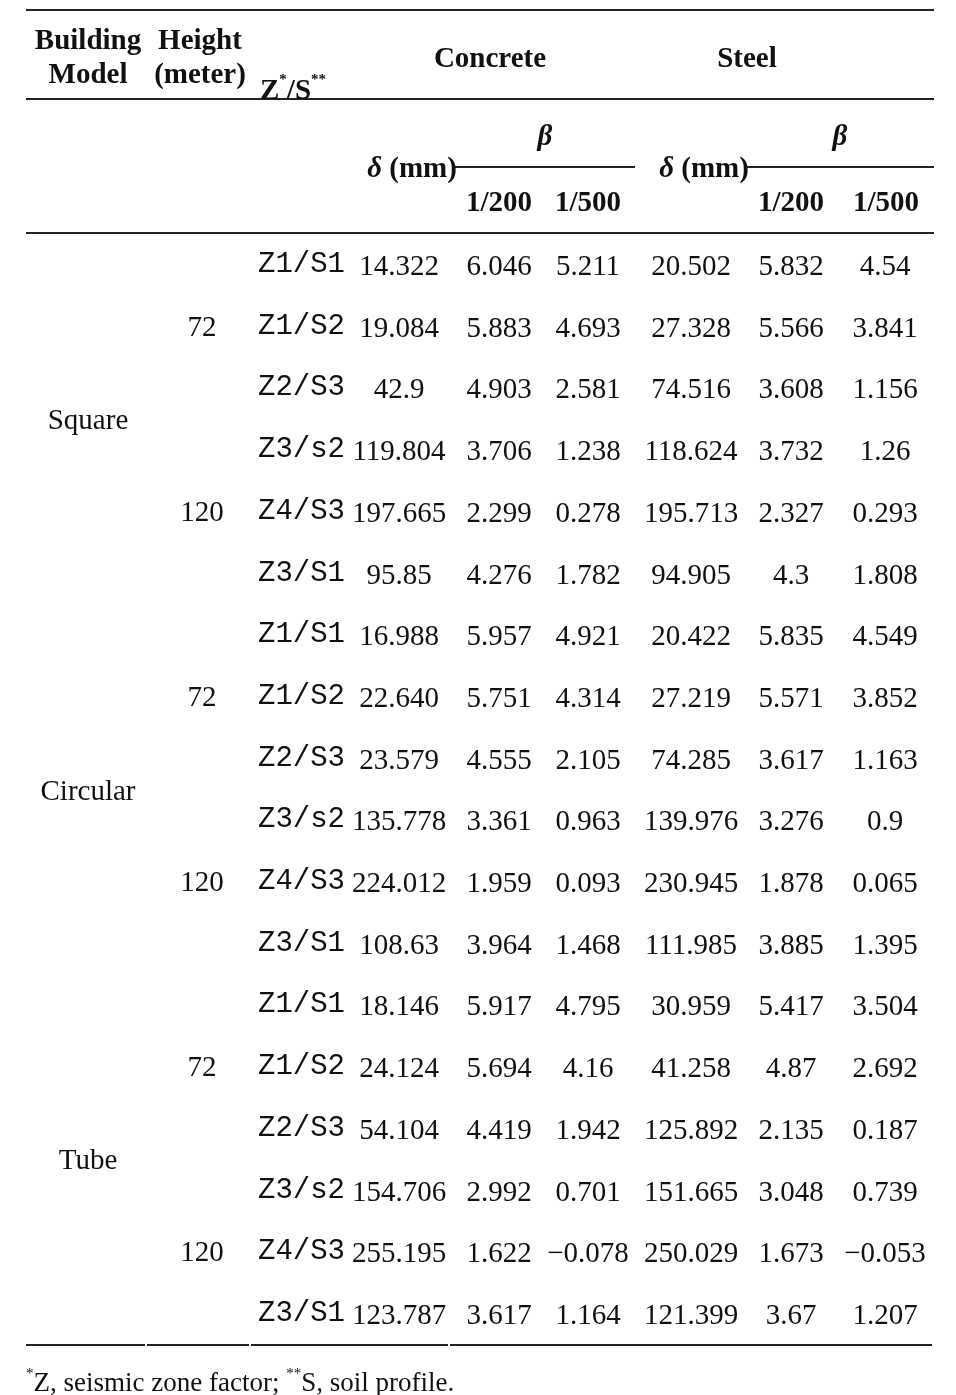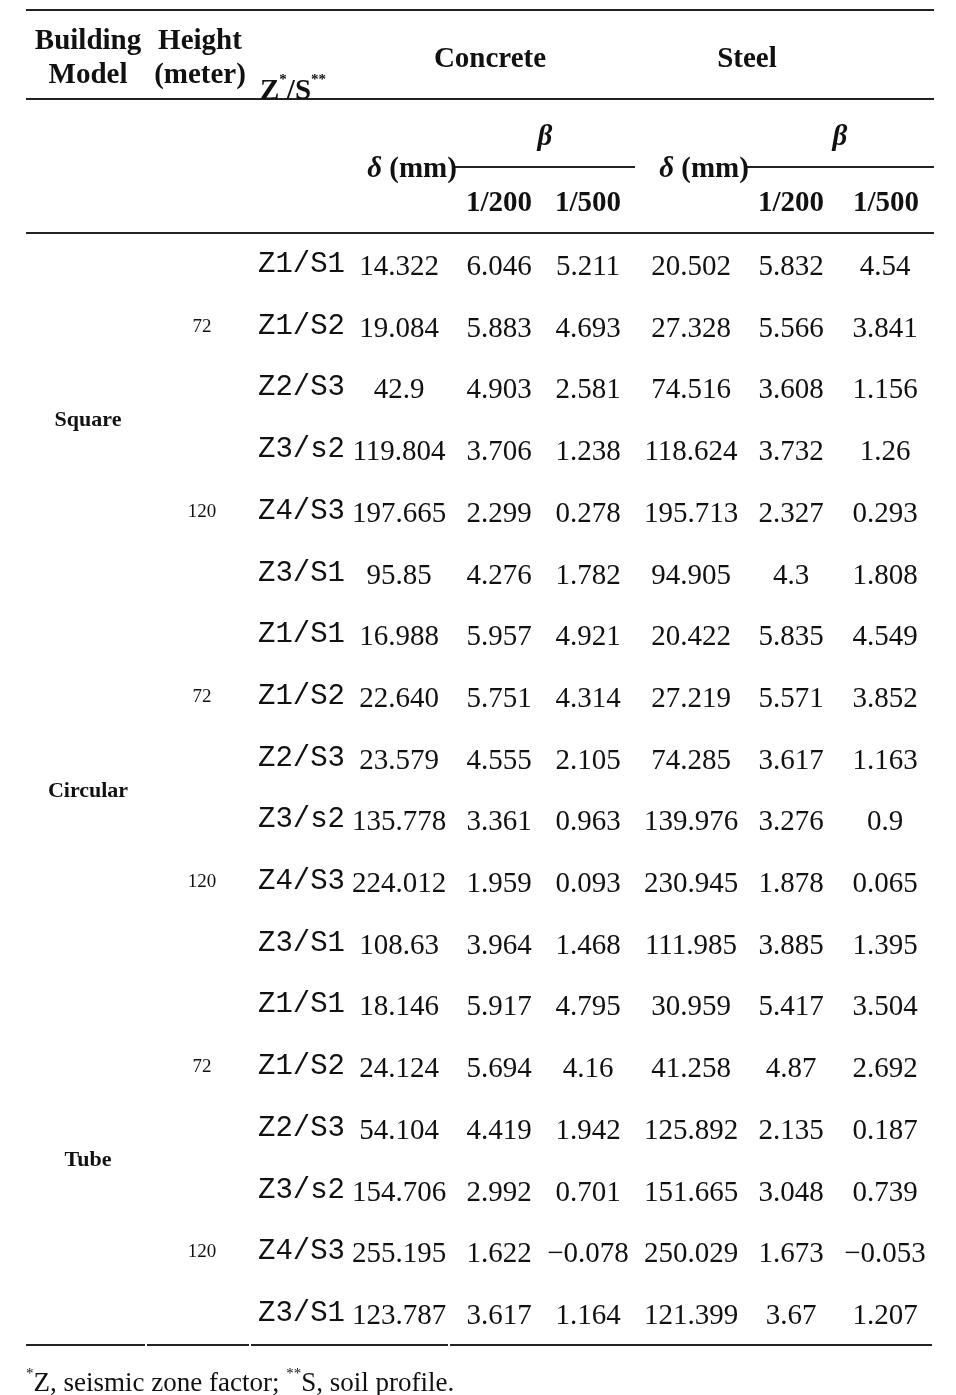--- a/index.html
+++ b/index.html
@@ -67,29 +67,29 @@
     .hdr-beta-c { left: 455px; width: 180px; top: 118px; }
     .hdr-beta-s { left: 746px; width: 188px; top: 118px; }
     .hdr-ratio { top: 184px; }
     .r-c200 { left: 458px; width: 82px; }
     .r-c500 { left: 546px; width: 84px; }
     .r-s200 { left: 750px; width: 82px; }
     .r-s500 { left: 843px; width: 86px; }
 
     .group-label {
       position: absolute;
-      font-weight: bold;
-      font-size: 22px;
+      font-weight: normal;
+      font-size: 29px;
       line-height: 34px;
       width: 116px;
       text-align: center;
     }
     .height-label {
       position: absolute;
-      font-size: 19px;
+      font-size: 29px;
       line-height: 34px;
       width: 100px;
       text-align: center;
       left: 152px;
     }
     .data-row {
       position: absolute;
       left: 0;
       width: 956px;
       height: 34px;

